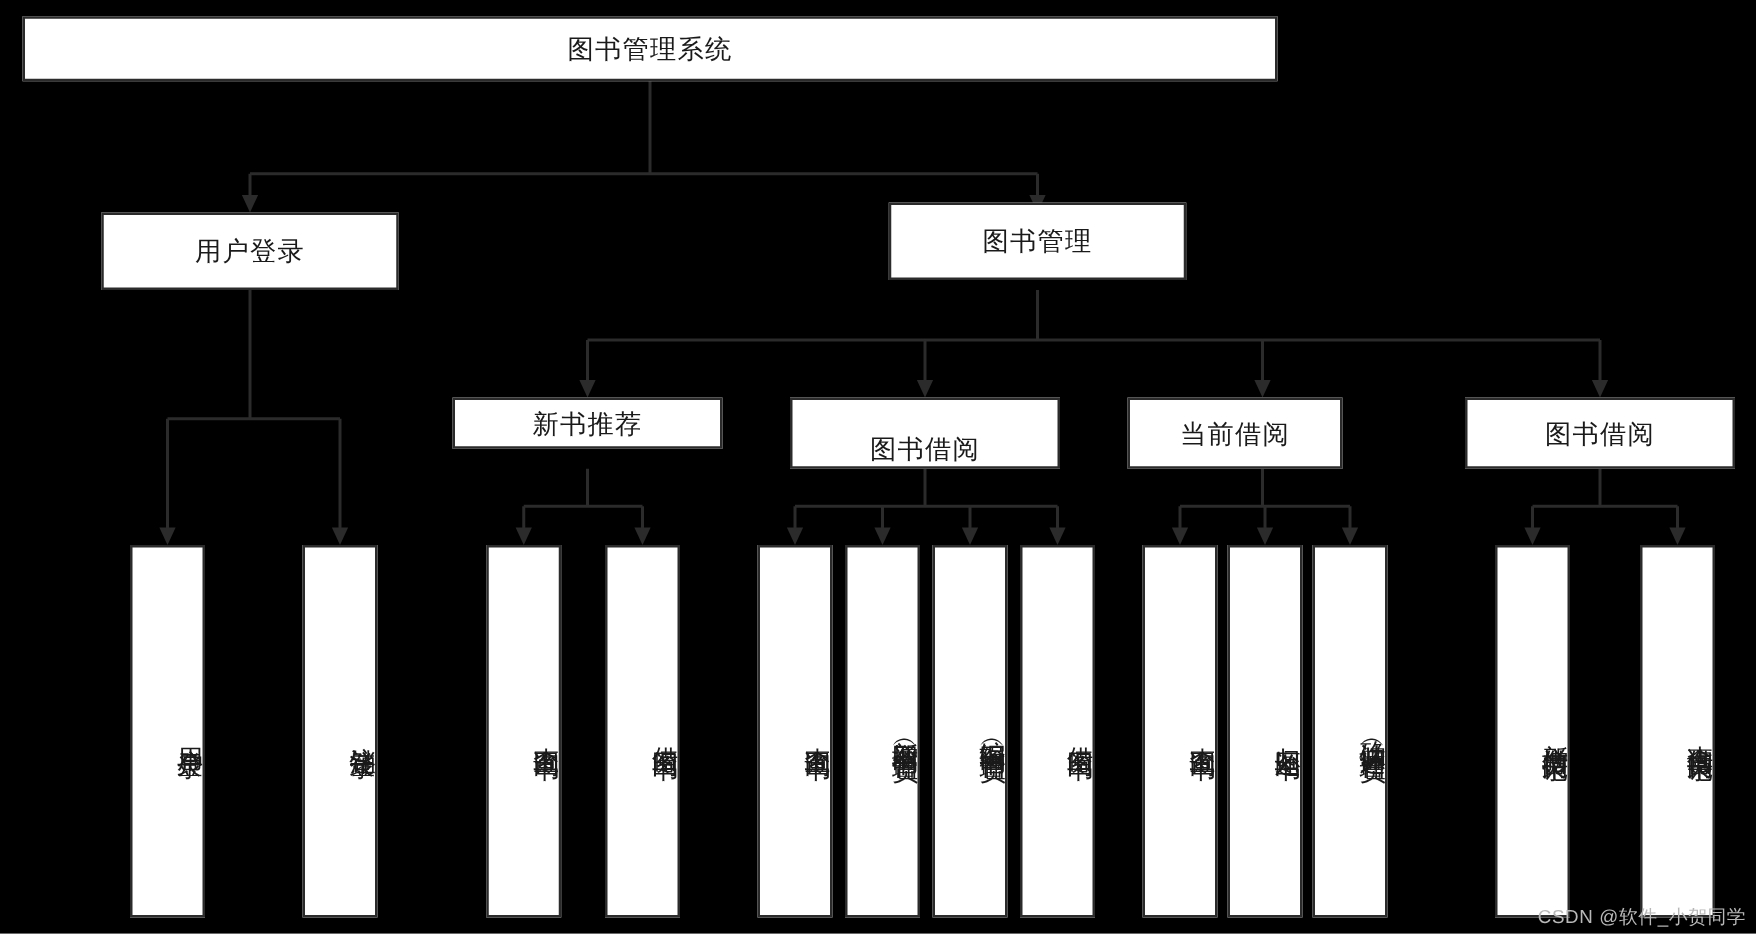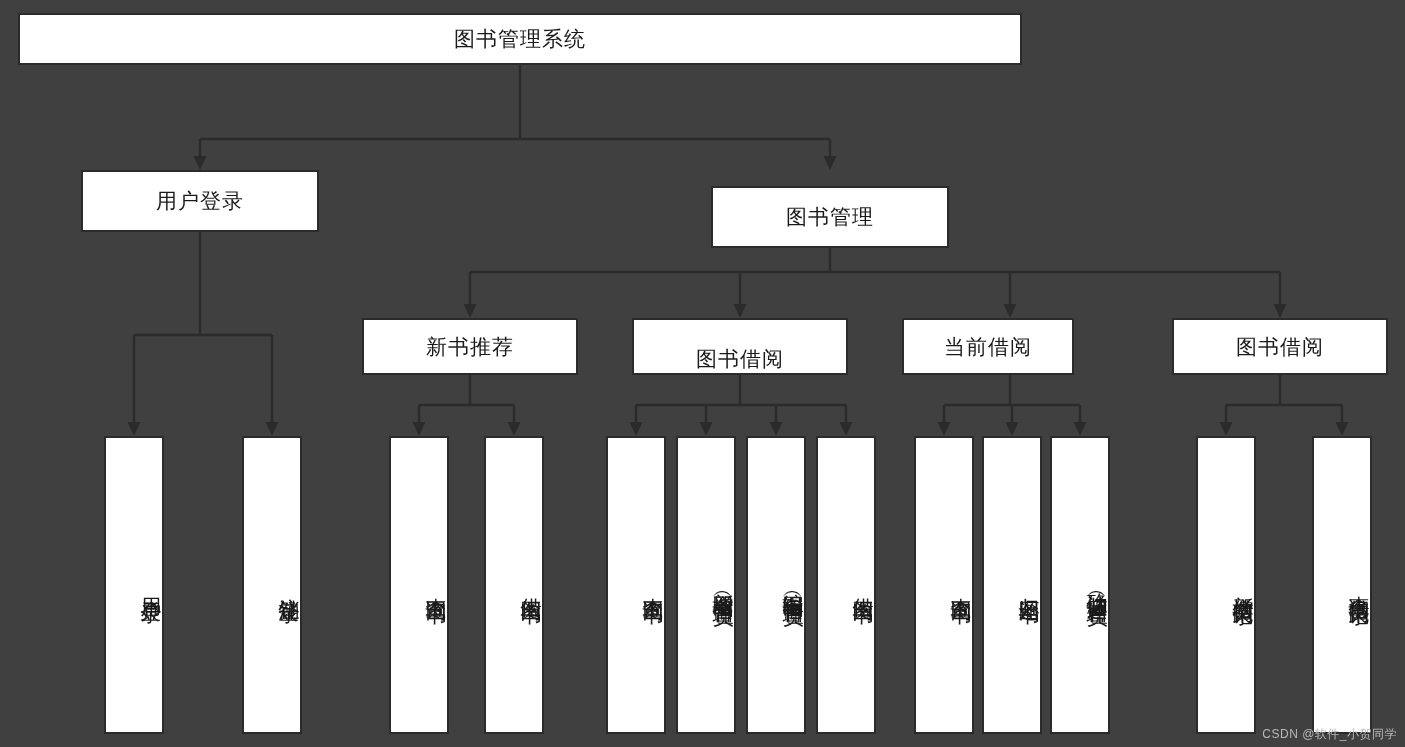--- a/index.html
+++ b/index.html
@@ -7,21 +7,21 @@
     padding: 0;
     background: #ffffff;
   }
   body {
     font-family: "Liberation Sans", "DejaVu Sans", sans-serif;
   }
   #canvas {
     position: relative;
     width: 1405px;
     height: 747px;
-    background: #404040;
+    background: #000000;
     overflow: hidden;
   }
   .node {
     position: absolute;
     box-sizing: border-box;
     border: 2px solid #2b2b2b;
     background: #ffffff;
     display: flex;
     align-items: center;
     justify-content: center;
@@ -61,21 +61,21 @@
     stroke-width: 2.4;
     fill: none;
   }
   .arrow-head {
     fill: #2b2b2b;
   }
   #watermark {
     position: absolute;
     right: 8px;
     bottom: 4px;
-    font-size: 12px;
+    font-size: 15px;
     color: #b8b8b8;
     letter-spacing: 0.5px;
     white-space: nowrap;
   }
 </style>
 </head>
 <body>
 
 <div id="canvas">
 
@@ -141,25 +141,25 @@
       </g>
   </svg>
 
   <div class="node horiz" id="n-root" style="left: 18px; top: 13px; width: 1004px; height: 52px;">
     <span>图书管理系统</span>
   </div>
 
   <div class="node horiz" id="n-l2-0" style="left: 81px; top: 170px; width: 238px; height: 62px;">
     <span>用户登录</span>
   </div>
-  <div class="node horiz" id="n-l2-1" style="left: 711px; top: 186px; width: 238px; height: 62px;">
+  <div class="node horiz" id="n-l2-1" style="left: 711px; top: 162px; width: 238px; height: 62px;">
     <span>图书管理</span>
   </div>
 
-  <div class="node horiz" id="n-l3-0" style="left: 362px; top: 318px; width: 216px; height: 57px;">
+  <div class="node horiz" id="n-l3-0" style="left: 362px; top: 318px; width: 216px; height: 41px;">
     <span>新书推荐</span>
   </div>
   <div class="node horiz" id="n-l3-1" style="left: 632px; top: 318px; width: 216px; height: 57px; align-items: flex-end;">
     <span>图书借阅</span>
   </div>
   <div class="node horiz" id="n-l3-2" style="left: 902px; top: 318px; width: 172px; height: 57px;">
     <span>当前借阅</span>
   </div>
   <div class="node horiz" id="n-l3-3" style="left: 1172px; top: 318px; width: 216px; height: 57px;">
     <span>图书借阅</span>

